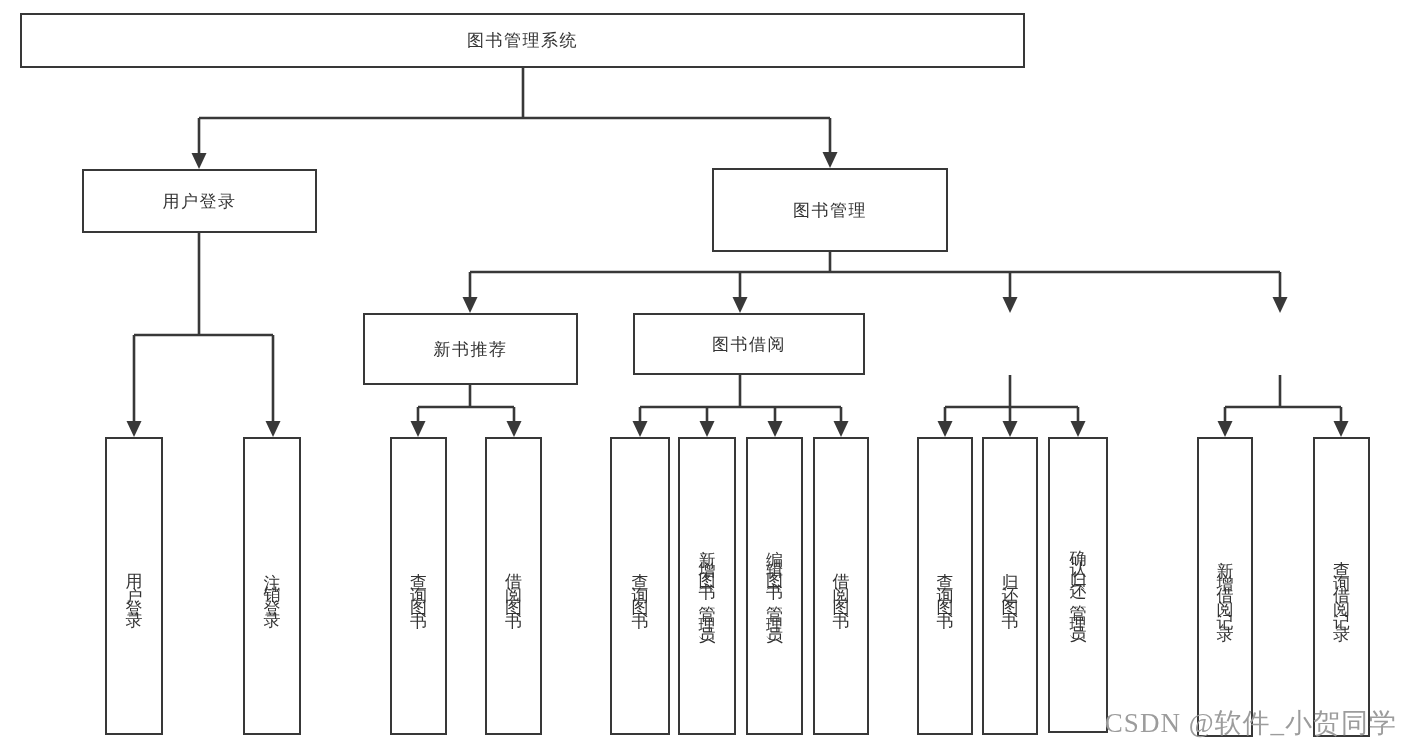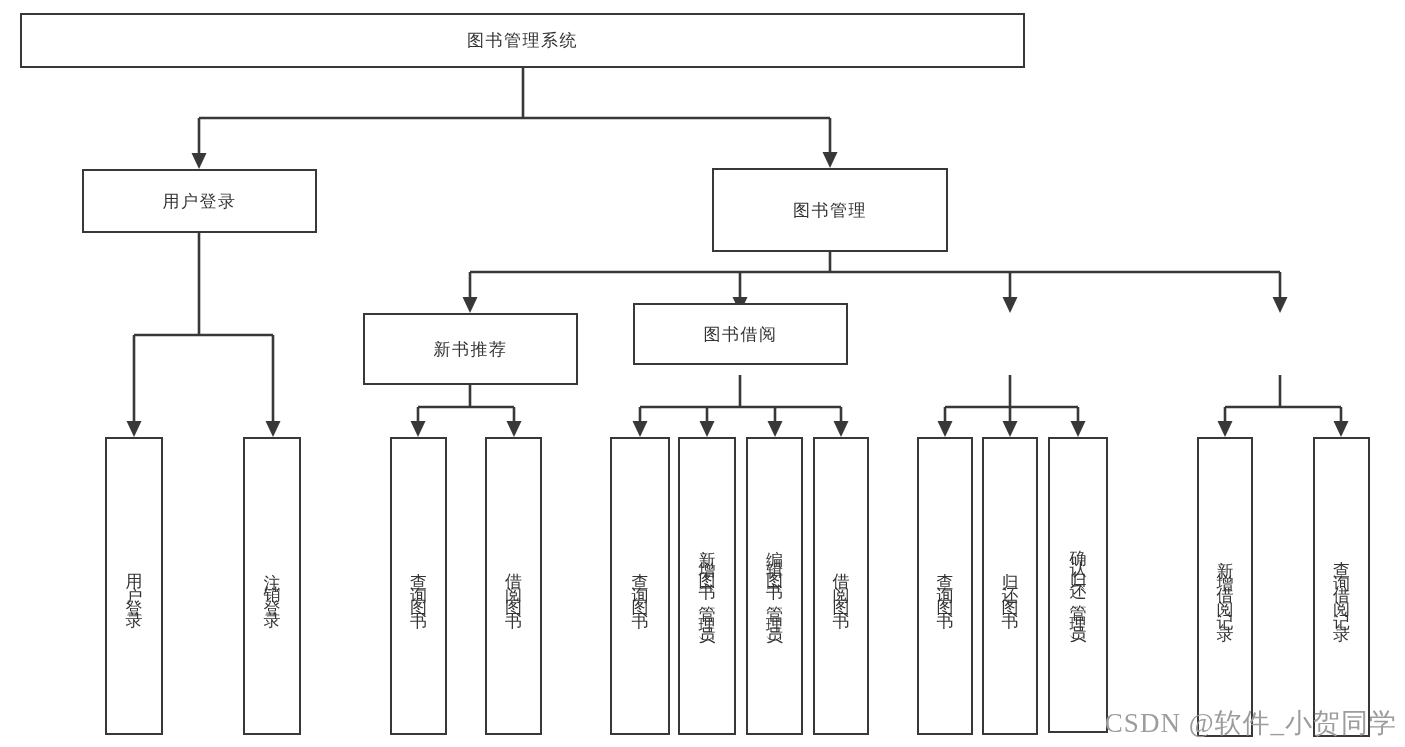--- a/index.html
+++ b/index.html
@@ -75,21 +75,21 @@
   <div class="box hbox" style="left:82px;top:169px;width:235px;height:64px;">
     <span>用户登录</span>
   </div>
   <div class="box hbox" style="left:712px;top:168px;width:236px;height:84px;">
     <span>图书管理</span>
   </div>
 
   <div class="box hbox" style="left:363px;top:313px;width:215px;height:72px;">
     <span>新书推荐</span>
   </div>
-  <div class="box hbox" style="left:633px;top:303px;width:215px;height:62px;">
+  <div class="box hbox" style="left:633px;top:313px;width:232px;height:62px;">
     <span>图书借阅</span>
   </div>
 
   <div class="box" style="left:105px;top:437px;width:58px;height:298px;">
     <span class="vtext">用户登录</span>
   </div>
   <div class="box" style="left:243px;top:437px;width:58px;height:298px;">
     <span class="vtext">注销登录</span>
   </div>
 

